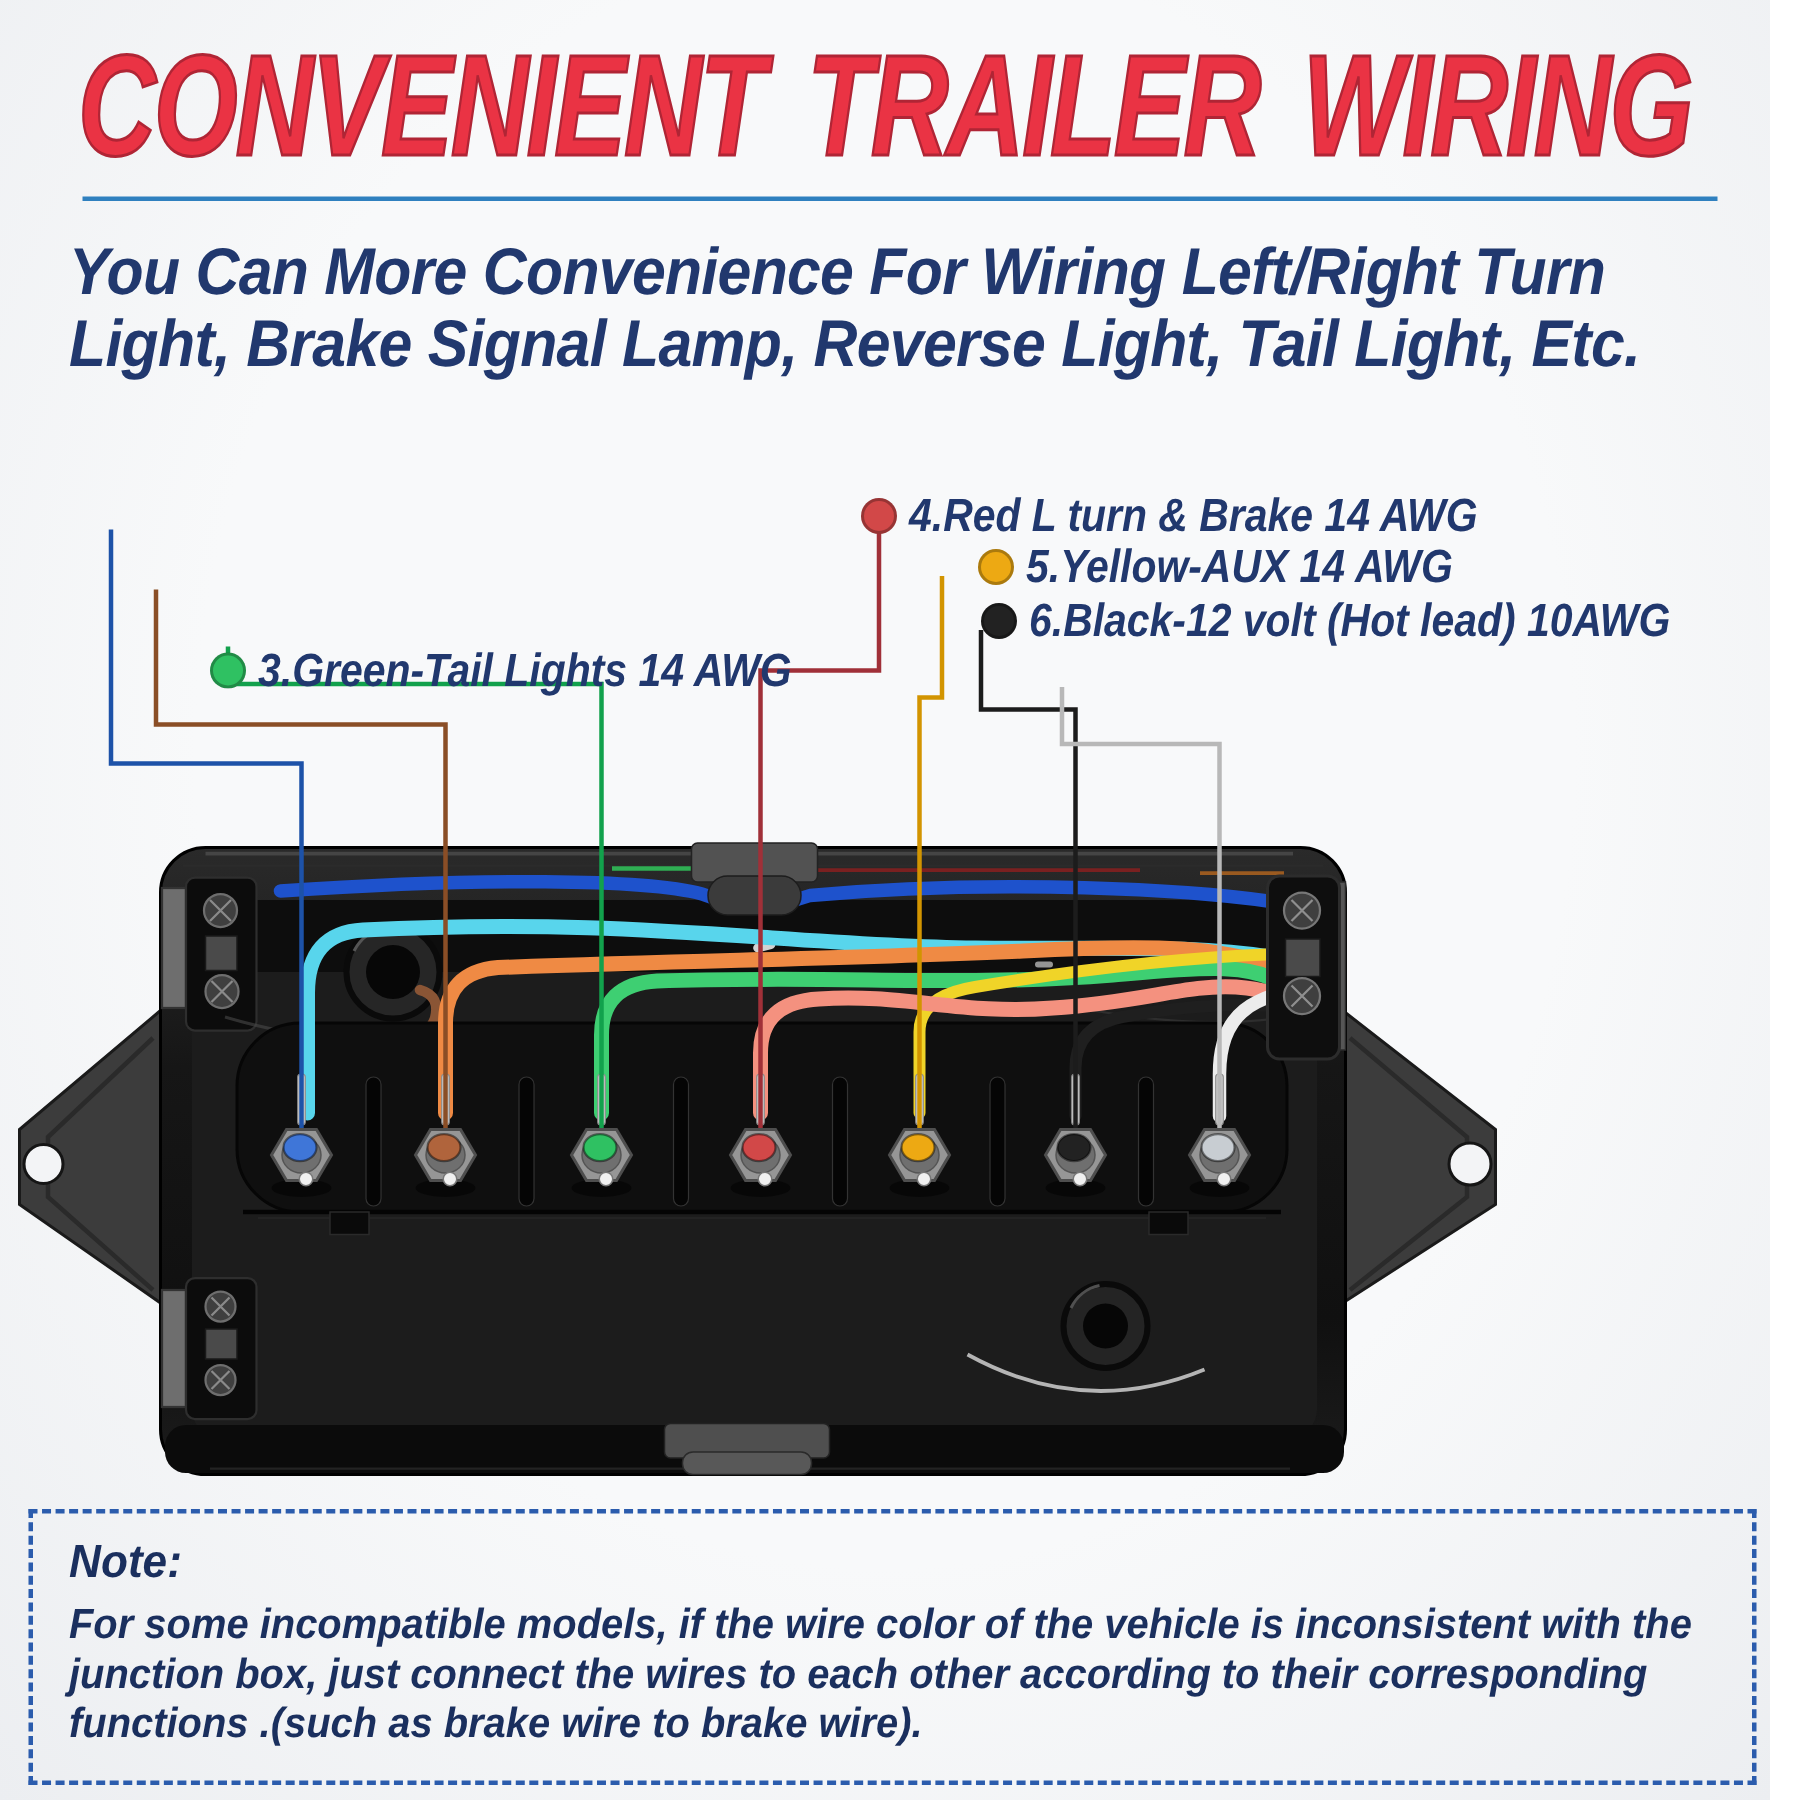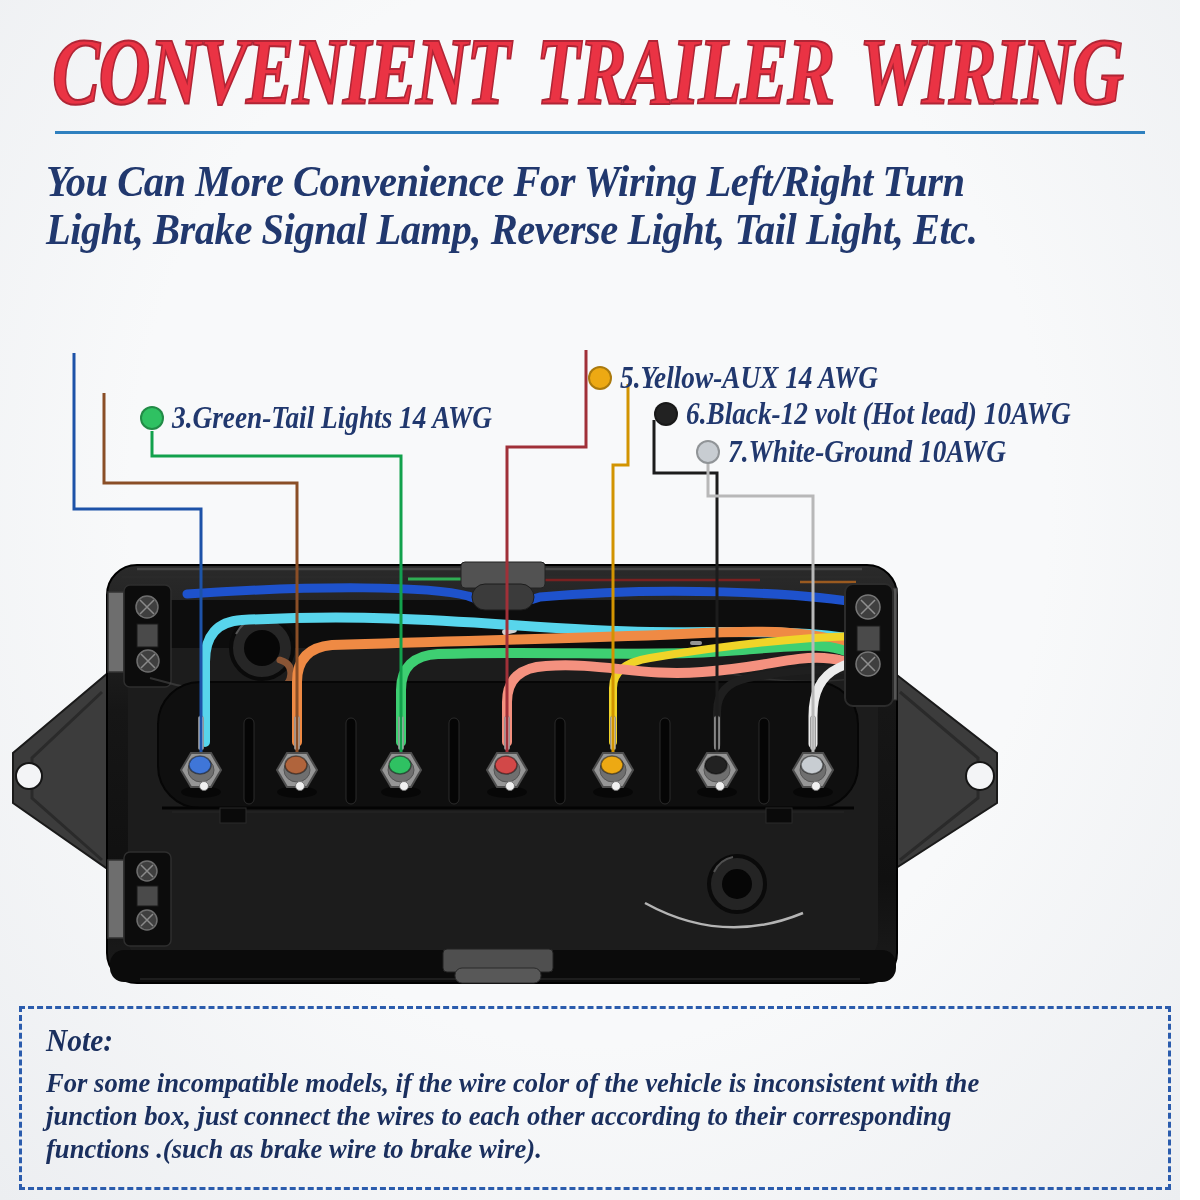--- a/index.html
+++ b/index.html
@@ -1,18 +1,18 @@
 <!DOCTYPE html>
 <html><head>
 <meta charset="utf-8">
 <style>
   html,body{margin:0;padding:0;}
   .page{position:relative;width:1180px;height:1200px;overflow:hidden;
         background:radial-gradient(ellipse at 50% 42%, #f8f9fa 55%, #eceef1 100%);
-        font-family:Liberation Serif, serif;}
+        font-family:Liberation Sans, sans-serif;}
   .title{position:absolute;left:52px;top:16px;font-size:96px;font-weight:bold;font-style:italic;
          letter-spacing:-2px;word-spacing:14px;white-space:nowrap;color:#ea3344;
          -webkit-text-stroke:2px #b02535;transform:scaleX(0.75);transform-origin:left top;z-index:3;}
   .divider{position:absolute;left:55px;top:131px;width:1090px;height:3px;background:#2f80bf;z-index:3;}
   .subtitle{position:absolute;left:46px;top:158px;z-index:3;color:#21386e;font-weight:bold;
             font-style:italic;font-size:44px;line-height:48px;letter-spacing:-0.5px;
             transform:scaleX(0.92);transform-origin:left top;white-space:nowrap;}
   .lg{position:absolute;display:flex;align-items:center;z-index:3;}
   .dot{width:24px;height:24px;border-radius:50%;border:2px solid rgba(0,0,0,.28);
        box-sizing:border-box;margin-right:8px;flex:0 0 auto;}
@@ -31,35 +31,35 @@
 
 <div class="page">
 
   <div class="title">CONVENIENT TRAILER WIRING</div>
   <div class="divider"></div>
   <div class="subtitle">
     <div>You Can More Convenience For Wiring Left/Right Turn</div>
     <div>Light, Brake Signal Lamp, Reverse Light, Tail Light, Etc.</div>
   </div>
 
-  <div class="lg" style="left:140px;top:400px">
+  <div class="lg" style="left:140px;top:429px">
       <span class="dot" style="background:#2fc162"></span>
       <span class="lbl">3.Green-Tail Lights 14 AWG</span>
     </div>
-  <div class="lg" style="left:588px;top:360px">
+  <div class="lg" style="left:574px;top:326px">
+      <span class="dot" style="background:#d24848"></span>
+      <span class="lbl">4.Red L turn &amp; Brake 14 AWG</span>
+    </div>
+  <div class="lg" style="left:652px;top:360px">
       <span class="dot" style="background:#eda913"></span>
       <span class="lbl">5.Yellow-AUX 14 AWG</span>
     </div>
   <div class="lg" style="left:654px;top:396px">
       <span class="dot" style="background:#222222"></span>
       <span class="lbl">6.Black-12 volt (Hot lead) 10AWG</span>
-    </div>
-  <div class="lg" style="left:696px;top:434px">
-      <span class="dot" style="background:#c8cdd2"></span>
-      <span class="lbl">7.White-Ground 10AWG</span>
     </div>
 
   <svg class="scene" width="1200" height="1200" viewBox="0 0 1200 1200">
     <defs>
       <linearGradient id="bodyGrad" x1="0" y1="0" x2="0" y2="1">
         <stop offset="0" stop-color="#2a2a2a"></stop>
         <stop offset="0.35" stop-color="#161616"></stop>
         <stop offset="0.75" stop-color="#101010"></stop>
         <stop offset="1" stop-color="#1c1c1c"></stop>
       </linearGradient>

